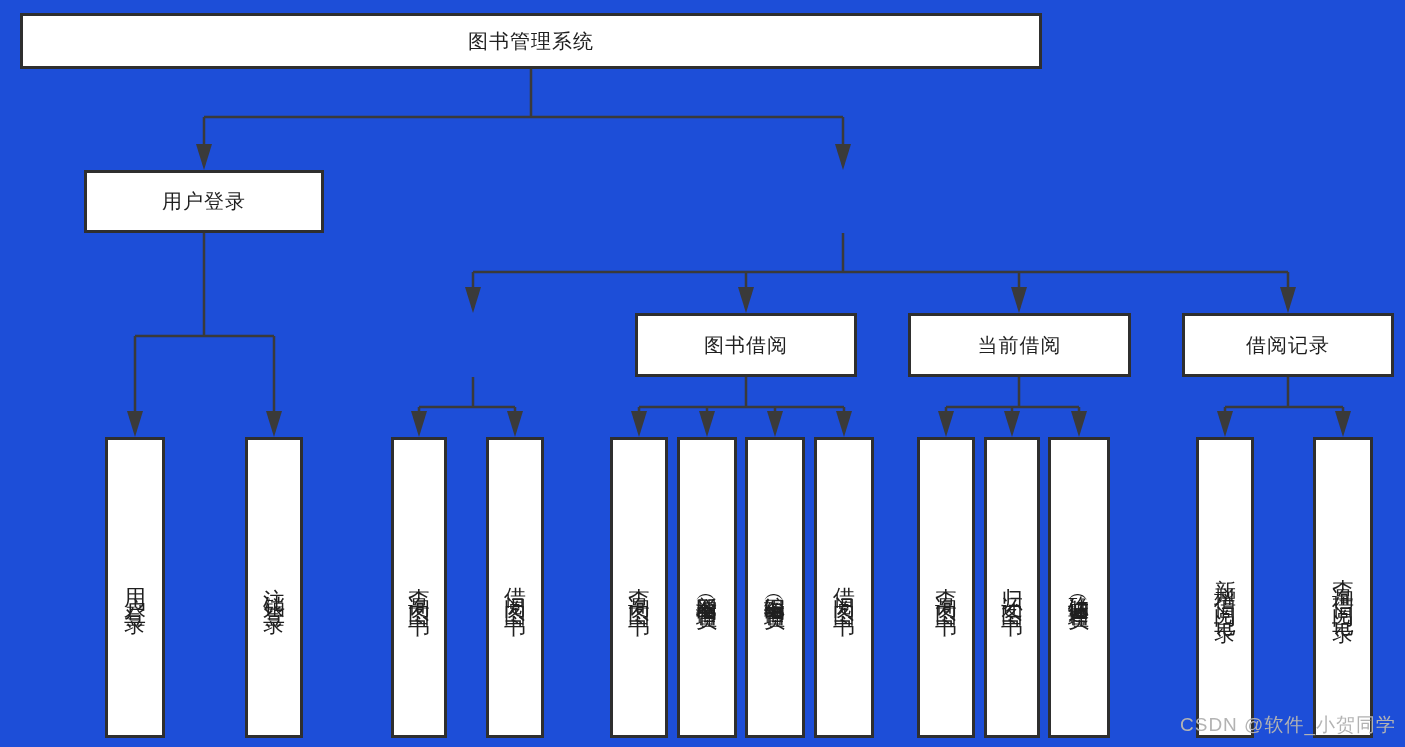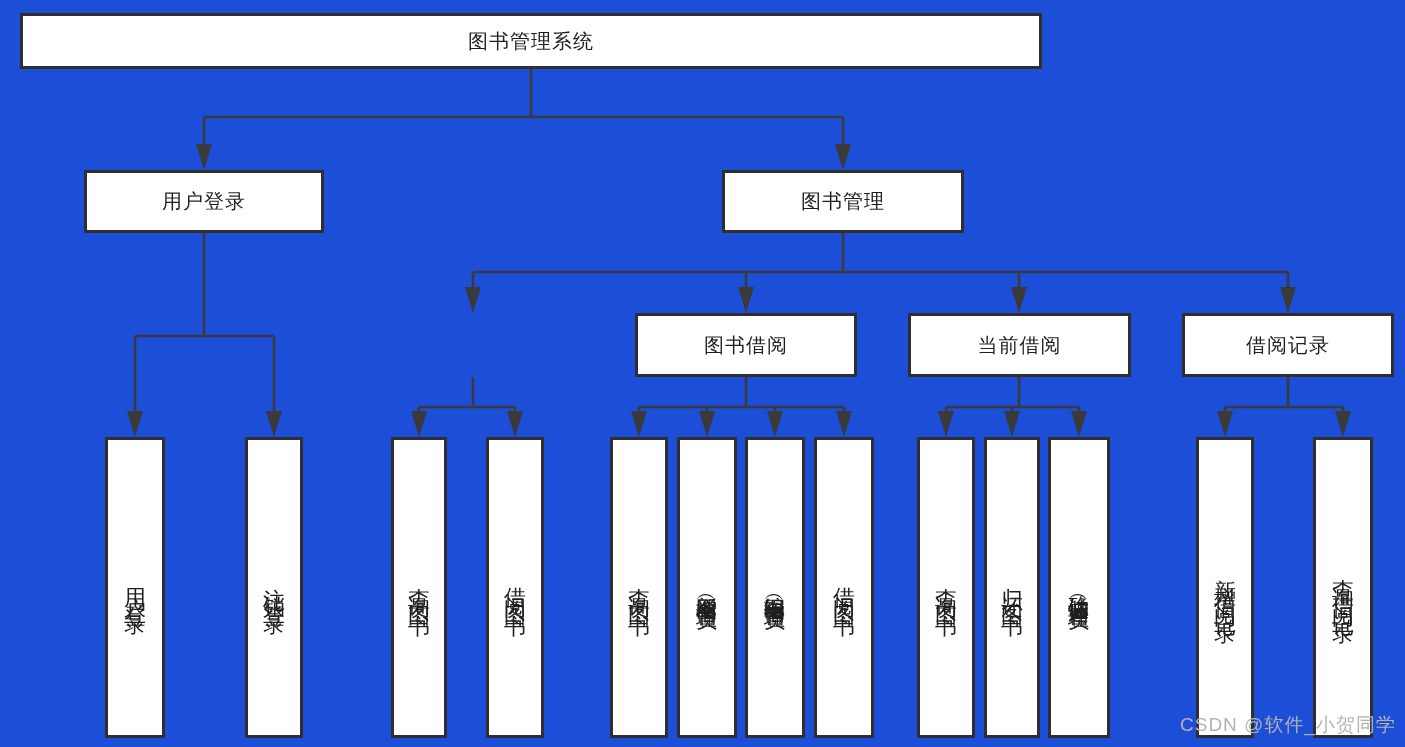--- a/index.html
+++ b/index.html
@@ -127,23 +127,20 @@
     </g>
   </svg>
 
   <div class="node h-node" style="left:20px; top:13px; width:1022px; height:56px;">
     <span>图书管理系统</span>
   </div>
 
   <div class="node h-node" style="left:84px; top:170px; width:240px; height:63px;">
     <span>用户登录</span>
   </div>
-  <div class="node h-node" style="left:722px; top:170px; width:242px; height:63px;">
-    <span>图书管理</span>
-  </div>
 
   <div class="node h-node" style="left:635px; top:313px; width:222px; height:64px;">
     <span>图书借阅</span>
   </div>
   <div class="node h-node" style="left:908px; top:313px; width:223px; height:64px;">
     <span>当前借阅</span>
   </div>
   <div class="node h-node" style="left:1182px; top:313px; width:212px; height:64px;">
     <span>借阅记录</span>
   </div>

